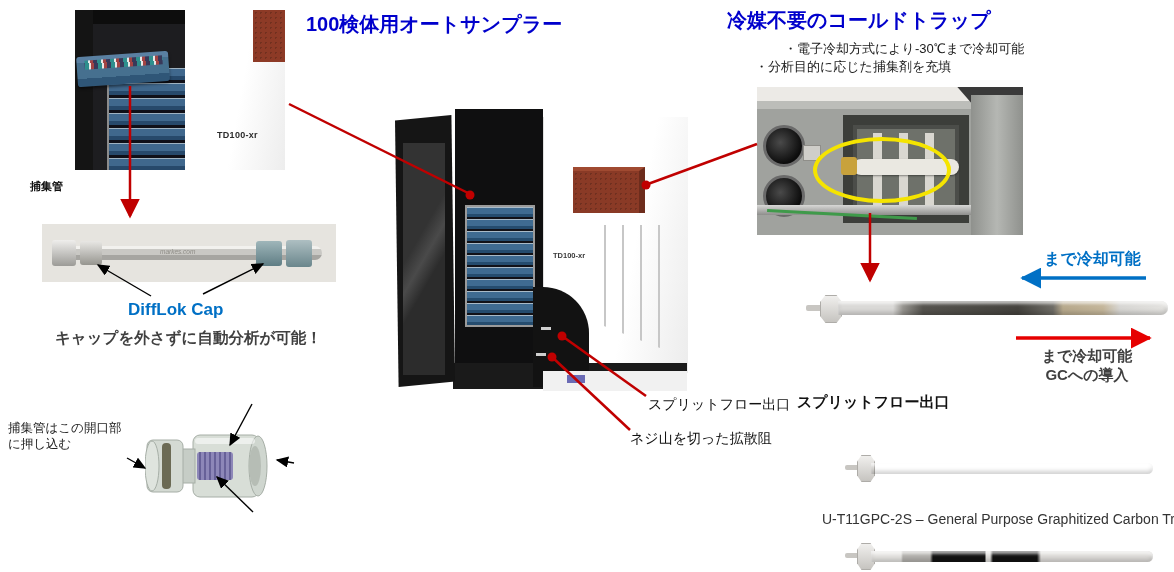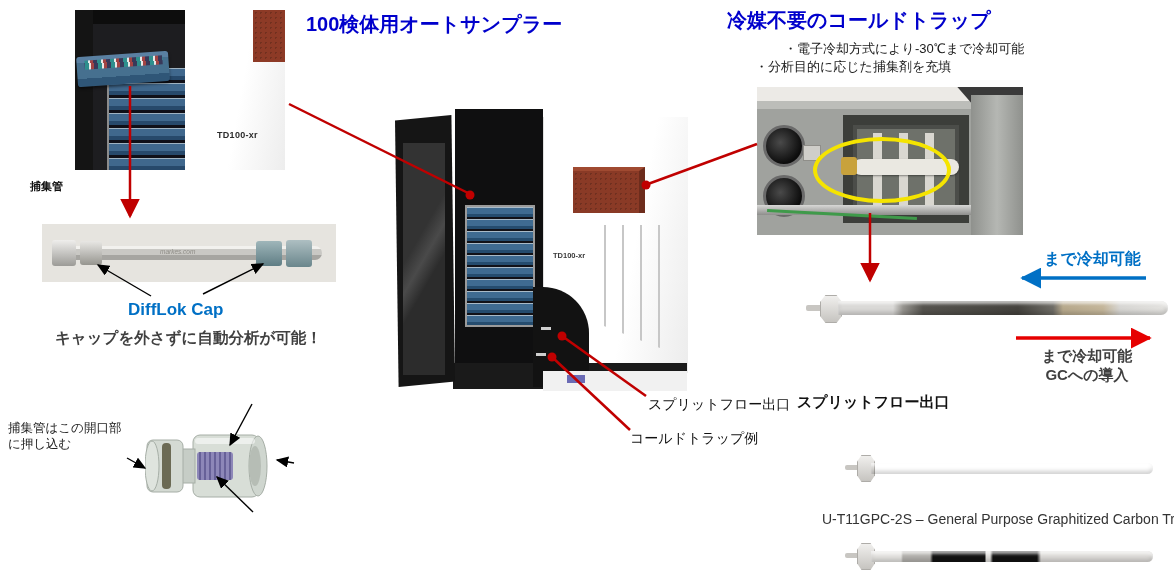--- a/index.html
+++ b/index.html
@@ -191,21 +191,21 @@
       <line x1="75" y1="28" x2="75" y2="56"></line>
         <line x1="80" y1="28" x2="80" y2="56"></line>
       <line x1="85" y1="28" x2="85" y2="56"></line>
     </g>
     <rect x="50" y="14" width="60" height="6" rx="3" fill="#ffffff" opacity="0.55"></rect>
   </svg>
   <div class="t ann txt-layer" style="left:8px;top:420px;">捕集管はこの開口部
 に押し込む</div>
 
   <div class="t lbl txt-layer" style="left:648px;top:396px;font-size:14px;">スプリットフロー出口</div>
-  <div class="t lbl txt-layer" style="left:630px;top:430px;font-size:14px;">コールドトラップ例</div>
+  <div class="t lbl txt-layer" style="left:630px;top:430px;font-size:14px;">ネジ山を切った拡散阻</div>
 
   <div class="t blue-accent txt-layer" style="left:1044px;top:249px;font-size:16px;">まで冷却可能</div>
   <div class="t red-note txt-layer" style="left:1012px;top:346px;font-size:15px;width:150px;text-align:center;">まで冷却可能
 GCへの導入</div>
 
   <div id="trapMain" class="abs">
     <div class="pin"></div>
     <div class="nut"></div>
     <div class="glassTube"></div>
   </div>

